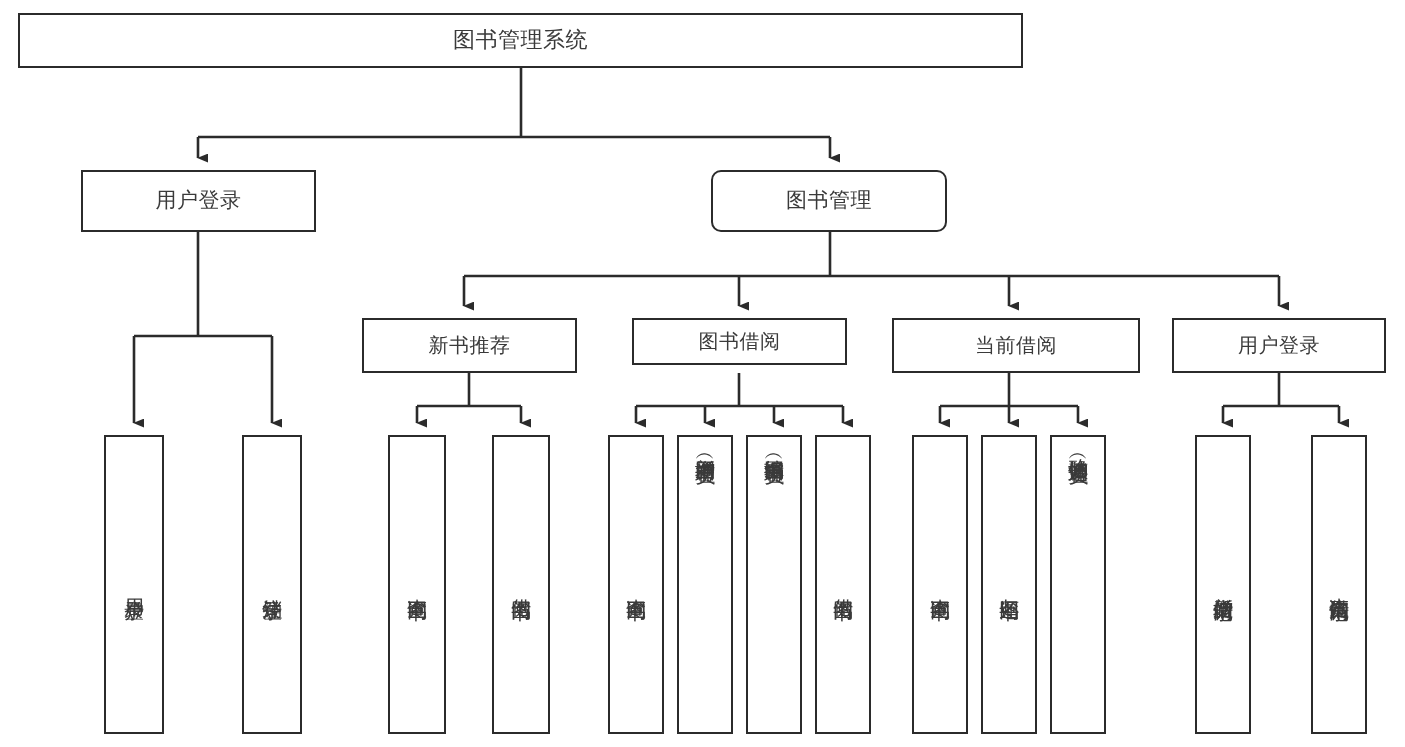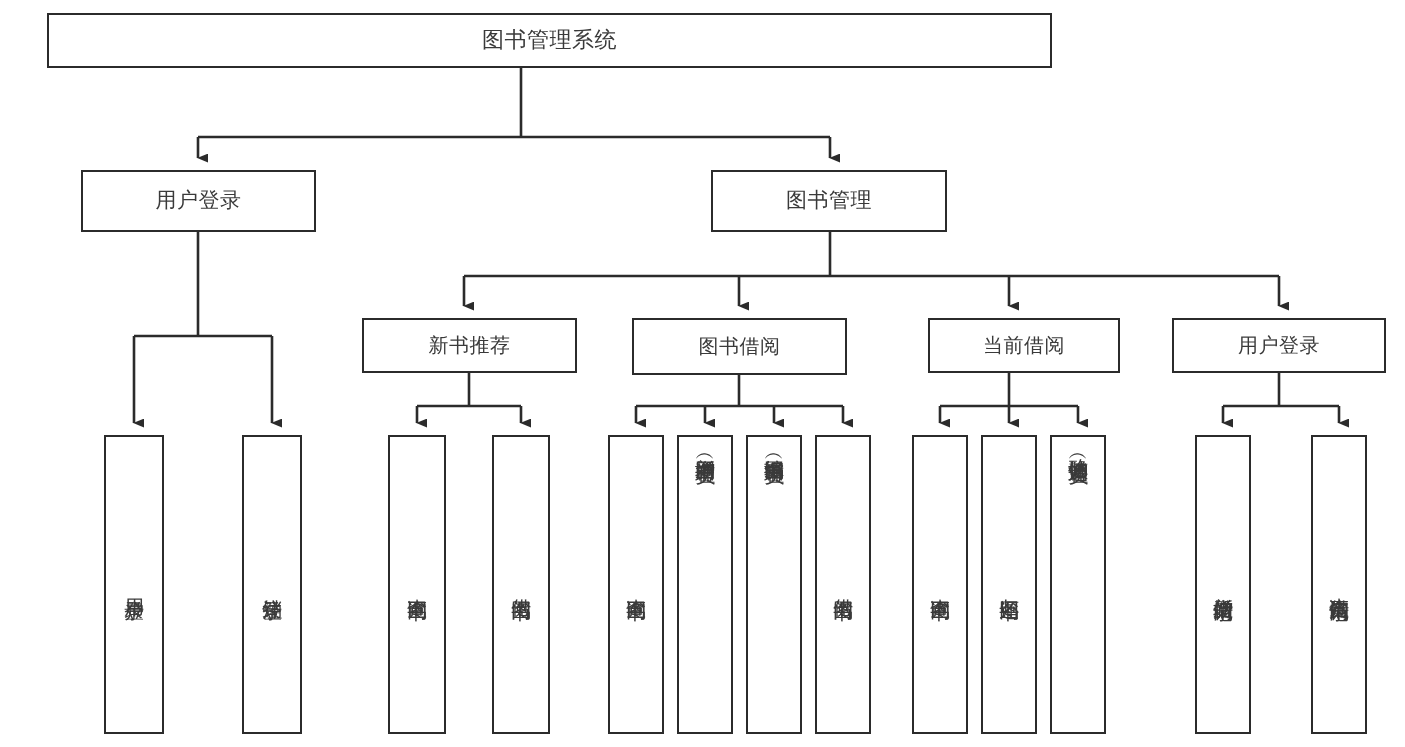--- a/index.html
+++ b/index.html
@@ -121,38 +121,38 @@
       <path d="M 1009,406 L 1009,423" marker-end="url(#arrowhead)"></path>
       <path d="M 1078,406 L 1078,423" marker-end="url(#arrowhead)"></path>
 
       <path d="M 1279,373 L 1279,406"></path>
       <path d="M 1223,406 L 1339,406"></path>
       <path d="M 1223,406 L 1223,423" marker-end="url(#arrowhead)"></path>
       <path d="M 1339,406 L 1339,423" marker-end="url(#arrowhead)"></path>
     </g>
   </svg>
 
-  <div class="node level-0" style="left:18px; top:13px; width:1005px; height:55px;margin-left:29px;">
+  <div class="node level-0" style="left:18px; top:13px; width:1005px; height:55px;">
     <span class="node-label">图书管理系统</span>
   </div>
 
   <div class="node level-1" style="left:81px; top:170px; width:235px; height:62px;">
     <span class="node-label">用户登录</span>
   </div>
-  <div class="node level-1" style="left:711px; top:170px; width:236px; height:62px;">
+  <div class="node level-1" style="left:711px; top:170px; width:236px; height:62px;border-radius:10px;">
     <span class="node-label">图书管理</span>
   </div>
 
   <div class="node level-2" style="left:362px; top:318px; width:215px; height:55px;">
     <span class="node-label">新书推荐</span>
   </div>
-  <div class="node level-2" style="left:632px; top:318px; width:215px; height:57px;">
+  <div class="node level-2" style="left:632px; top:318px; width:215px; height:47px;">
     <span class="node-label">图书借阅</span>
   </div>
-  <div class="node level-2" style="left:928px; top:318px; width:192px; height:55px;">
+  <div class="node level-2" style="left:892px; top:318px; width:248px; height:55px;">
     <span class="node-label">当前借阅</span>
   </div>
   <div class="node level-2" style="left:1172px; top:318px; width:214px; height:55px;">
     <span class="node-label">用户登录</span>
   </div>
 
   <div class="node leaf" style="left:104px; top:435px; width:60px; height:299px;">
     <span class="node-label">用户登录</span>
   </div>
   <div class="node leaf" style="left:242px; top:435px; width:60px; height:299px;">

